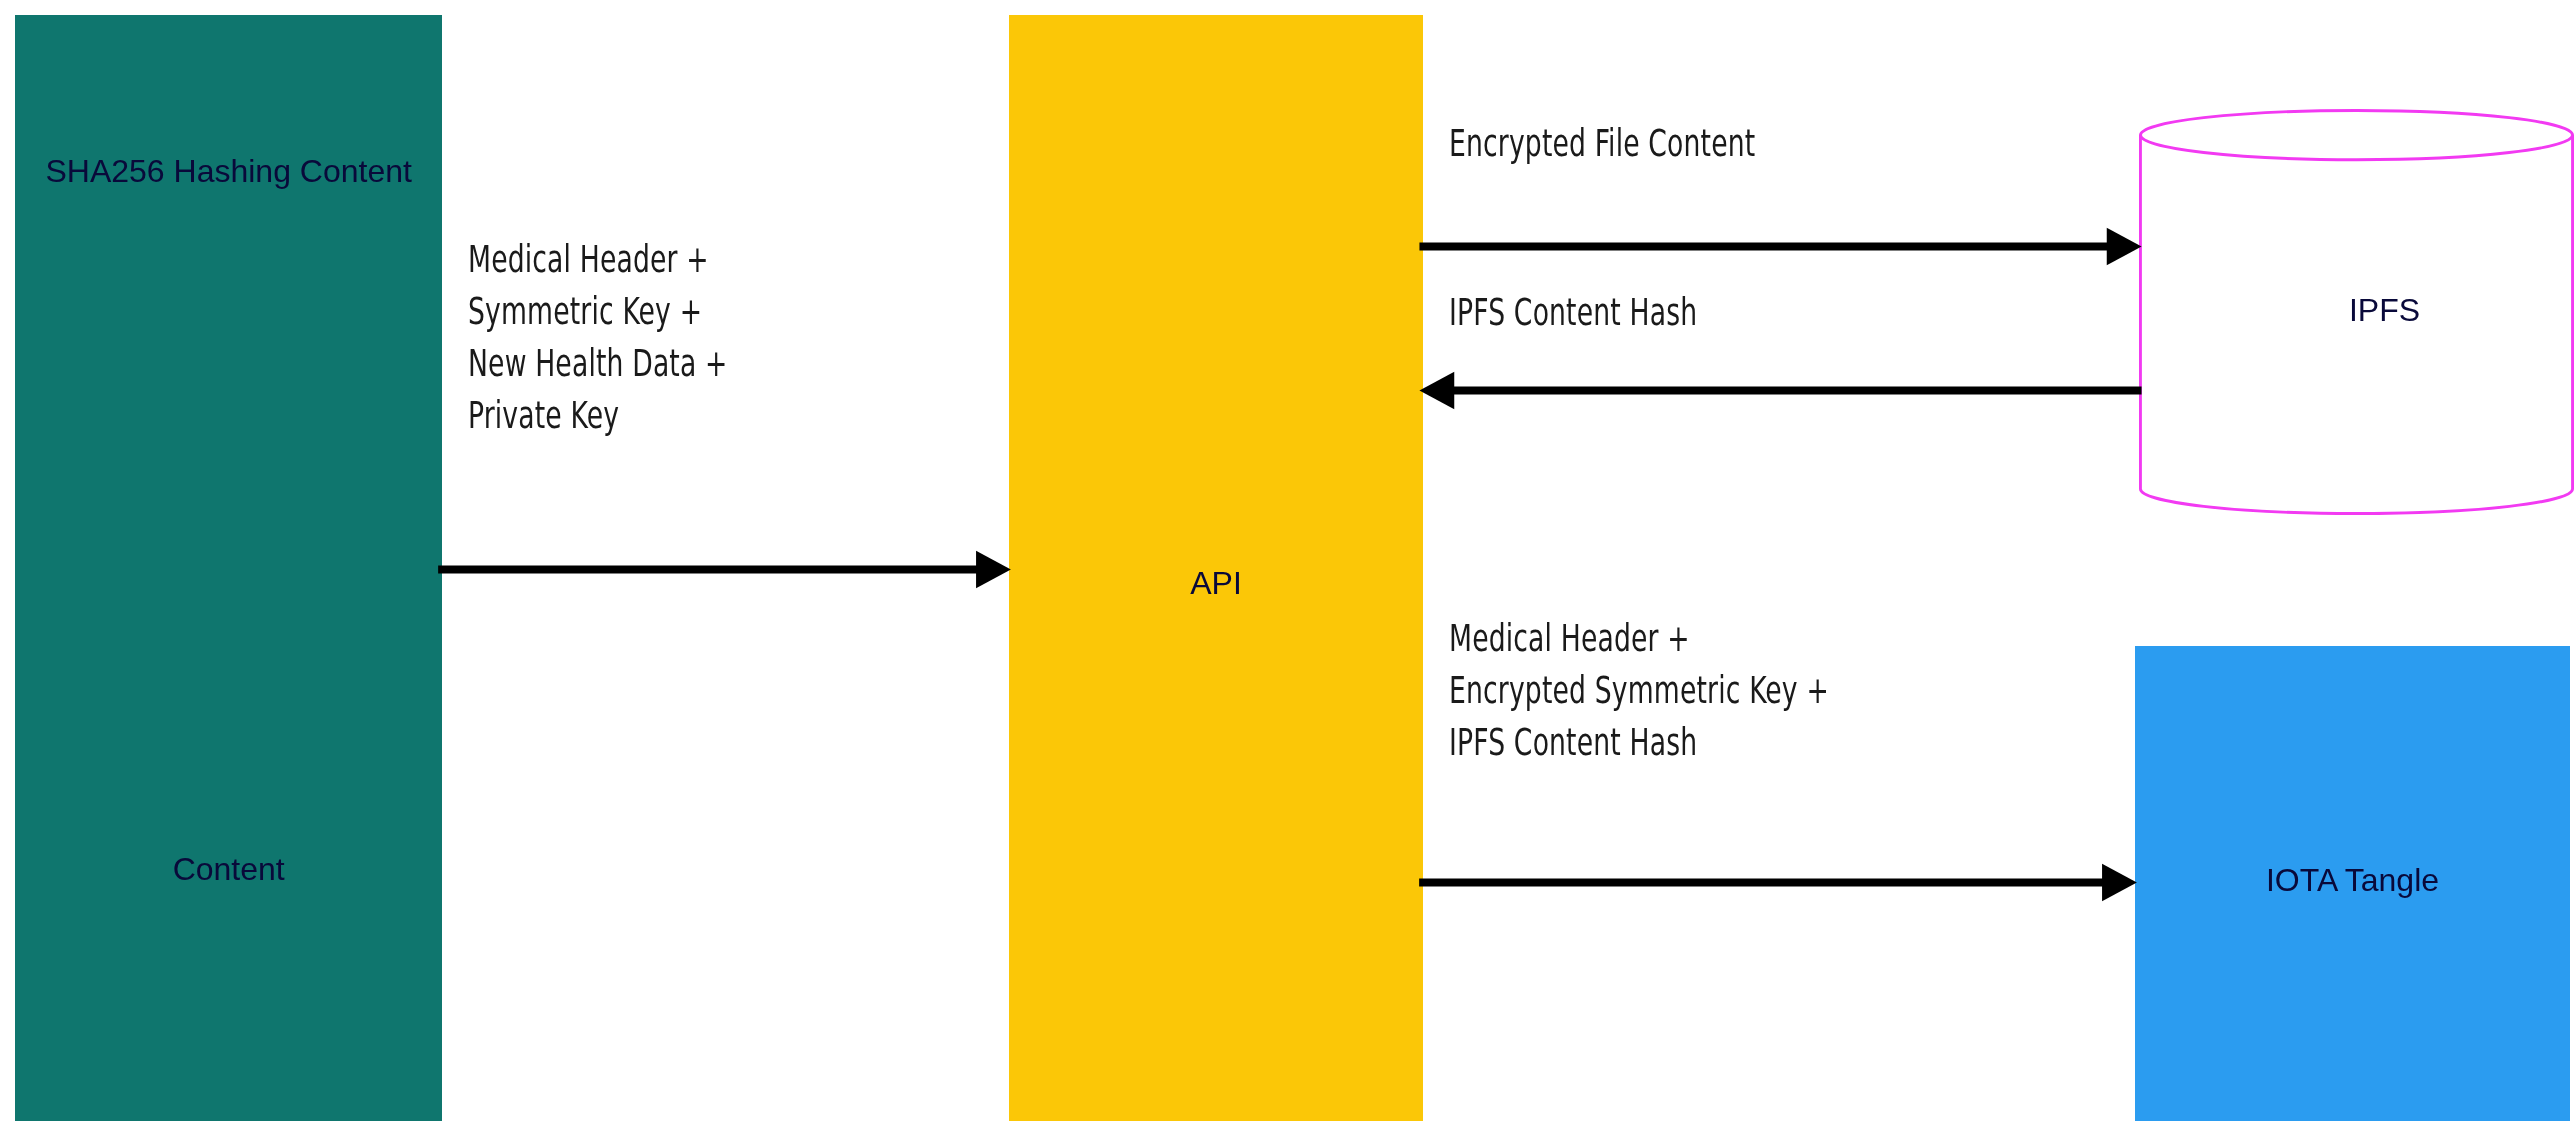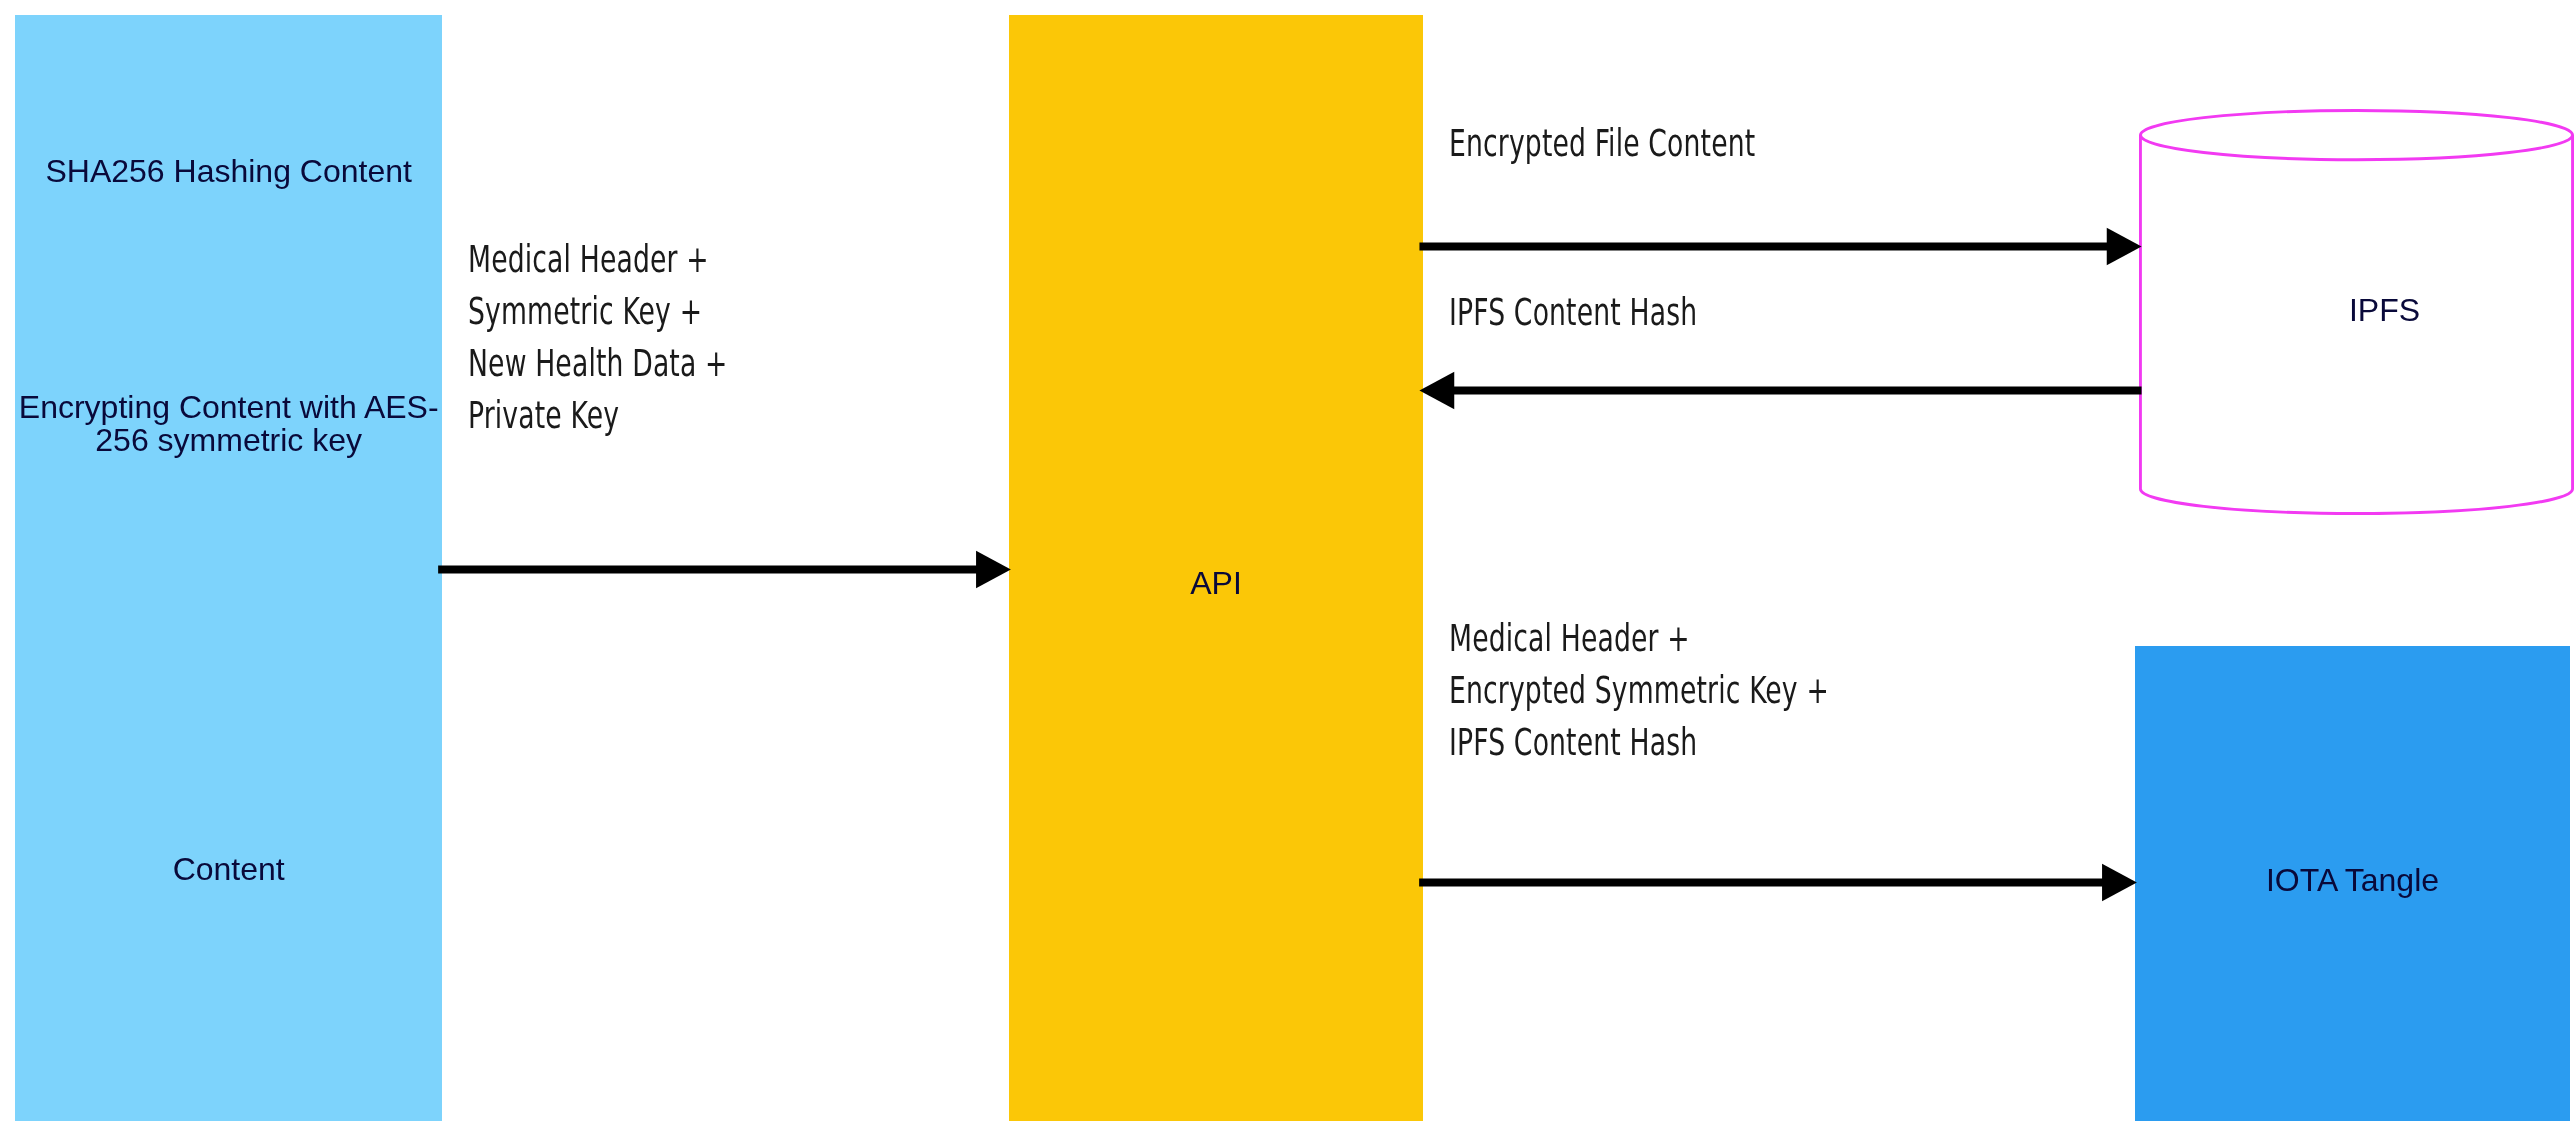--- a/index.html
+++ b/index.html
@@ -32,21 +32,21 @@
     line-height: 1.0;
     white-space: nowrap;
   }
 
   
   #client-box {
     left: 15.2px;
     top: 15.2px;
     width: 427px;
     height: 1106px;
-    background: #7dd3fc;
+    background: #0f766e;
   }
   .client-text-block {
     position: absolute;
     left: 0;
     width: 100%;
     text-align: center;
     color: #09093A;
     font-family: "Liberation Sans", sans-serif;
     font-size: 32px;
     line-height: 33px;
@@ -132,25 +132,20 @@
 </style>
 </head>
 <body>
 
 <div id="canvas">
 
   <div class="node-box" id="client-box">
     <div class="client-text-block" id="client-hash-text">SHA256
 Hashing
 Content</div>
-    <div class="client-text-block" id="client-encrypt-text">Encrypting
-Content with
-AES-256
-symmetric
-key</div>
     <div class="client-text-block" id="client-name-text">Content</div>
   </div>
 
   <div class="node-box" id="api-box">
     <div class="node-label" id="api-label">API</div>
   </div>
 
   <div id="ipfs-cylinder">
     <svg viewBox="0 0 600 560" xmlns="http://www.w3.org/2000/svg">
       <path d="M2,36 L2,524" stroke="#F23AF2" stroke-width="4" fill="none"></path>

